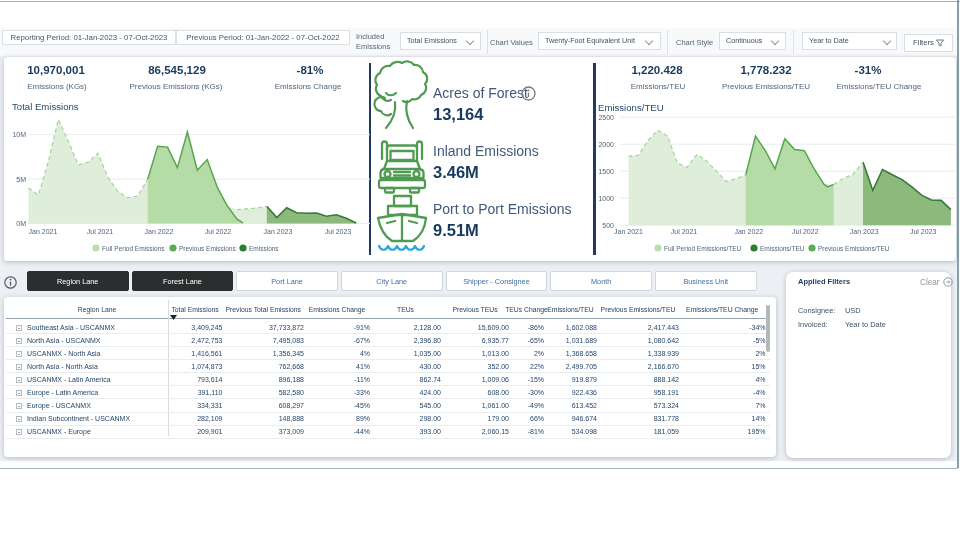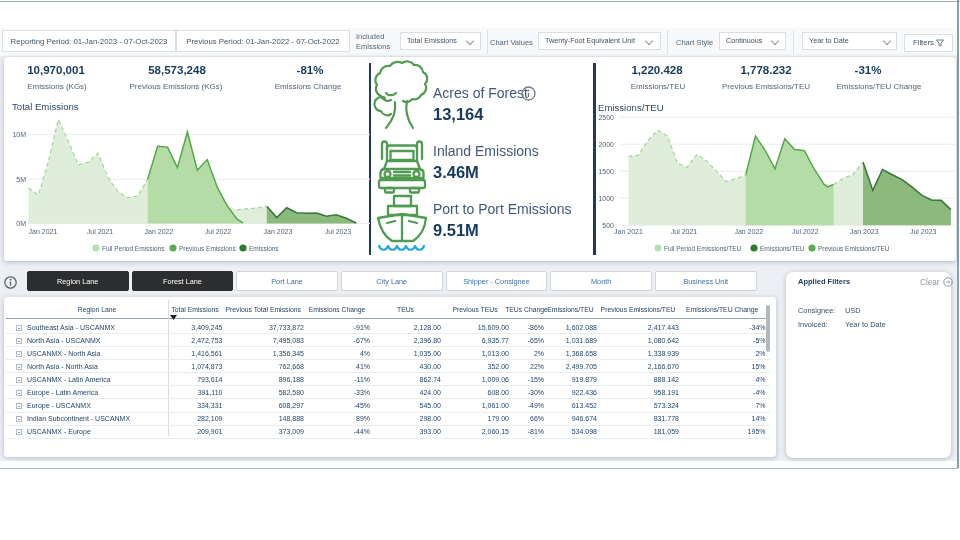--- a/index.html
+++ b/index.html
@@ -2,21 +2,21 @@
 <html><head><meta charset="utf-8">
 <style>
 * { margin:0; padding:0; box-sizing:border-box; }
 html,body { width:960px; height:540px; background:#fff; font-family:"Liberation Sans", sans-serif; overflow:hidden; }
 .abs { position:absolute; }
 #frame-top { left:0; top:0.5px; width:960px; height:1.8px; background:#9fadb3; }
 #frame-right { left:956.5px; top:0; width:2px; height:468px; background:#87a0aa; }
 #frame-bottom { left:0; top:467.5px; width:958px; height:1px; background:#a8bac1; }
 #canvas { left:0; top:28px; width:957px; height:433px; background:#eceff3; }
 #topstrip { left:0; top:28px; width:957px; height:28px; background:#f7f9fa; }
-.pbox { position:absolute; top:30px; height:22px; background:#fff; border:1px solid #dbe0e5; color:#43566a; font-size:7.8px; display:flex; align-items:center; justify-content:center; white-space:nowrap; }
+.pbox { position:absolute; top:30px; height:15px; background:#fff; border:1px solid #dbe0e5; color:#43566a; font-size:7.8px; display:flex; align-items:center; justify-content:center; white-space:nowrap; }
 .dd { position:absolute; top:32px; height:17.5px; background:#fff; border:1px solid #d9dee3; color:#3d4f61; font-size:7.2px; display:flex; align-items:center; padding-left:6px; white-space:nowrap; }
 .chev { position:absolute; width:6px; height:6px; border-right:1.2px solid #8795a3; border-bottom:1.2px solid #8795a3; transform:rotate(45deg); }
 .tlabel { position:absolute; color:#55667a; font-size:7.5px; }
 .vsep { position:absolute; top:30px; height:24px; width:1px; background:#dde2e7; }
 .card { position:absolute; background:#fff; border-radius:4px; box-shadow:0 1px 5px rgba(50,65,85,0.3); }
 .kpi { position:absolute; color:#173a5e; font-weight:bold; font-size:11.5px; text-align:center; width:140px; }
 .kpilab { position:absolute; color:#51647a; font-size:8px; text-align:center; width:160px; }
 .ctitle { position:absolute; color:#2d4a69; font-size:9.6px; }
 .divider { position:absolute; top:63px; height:192px; width:2.5px; background:#1f3b63; }
 .mlabel { position:absolute; color:#41587b; font-size:14px; }
@@ -52,21 +52,21 @@
 <div class="dd" style="left:802px;width:95px;">Year to Date<span class="chev" style="left:81px;top:5px;"></span></div>
 <div class="dd" style="left:904px;top:34px;width:49px;height:17.5px;justify-content:center;padding-left:0;font-size:7.6px;">Filters&nbsp;
 <svg width="8" height="8" viewBox="0 0 8 8">
       <path d="M0.5,1 H7.5 L5,4.2 V7 L3,6 V4.2 Z" fill="none" stroke="#56687a" stroke-width="0.9"></path>
     </svg></div>
 
 <div class="card" style="left:4px;top:57px;width:952px;height:204px;"></div>
 
 <div class="kpi" style="left:-14px;top:64px;">10,970,001</div>
 <div class="kpilab" style="left:-23px;top:82px;">Emissions (KGs)</div>
-<div class="kpi" style="left:107px;top:64px;">58,573,248</div>
+<div class="kpi" style="left:107px;top:64px;">86,545,129</div>
 <div class="kpilab" style="left:96px;top:82px;">Previous Emissions (KGs)</div>
 <div class="kpi" style="left:240px;top:64px;">-81%</div>
 <div class="kpilab" style="left:228px;top:82px;">Emissions Change</div>
 
 <div class="kpi" style="left:587px;top:64px;">1,220.428</div>
 <div class="kpilab" style="left:578px;top:82px;">Emissions/TEU</div>
 <div class="kpi" style="left:696px;top:64px;">1,778.232</div>
 <div class="kpilab" style="left:686px;top:82px;">Previous Emissions/TEU</div>
 <div class="kpi" style="left:798px;top:64px;">-31%</div>
 <div class="kpilab" style="left:799px;top:82px;">Emissions/TEU Change</div>

